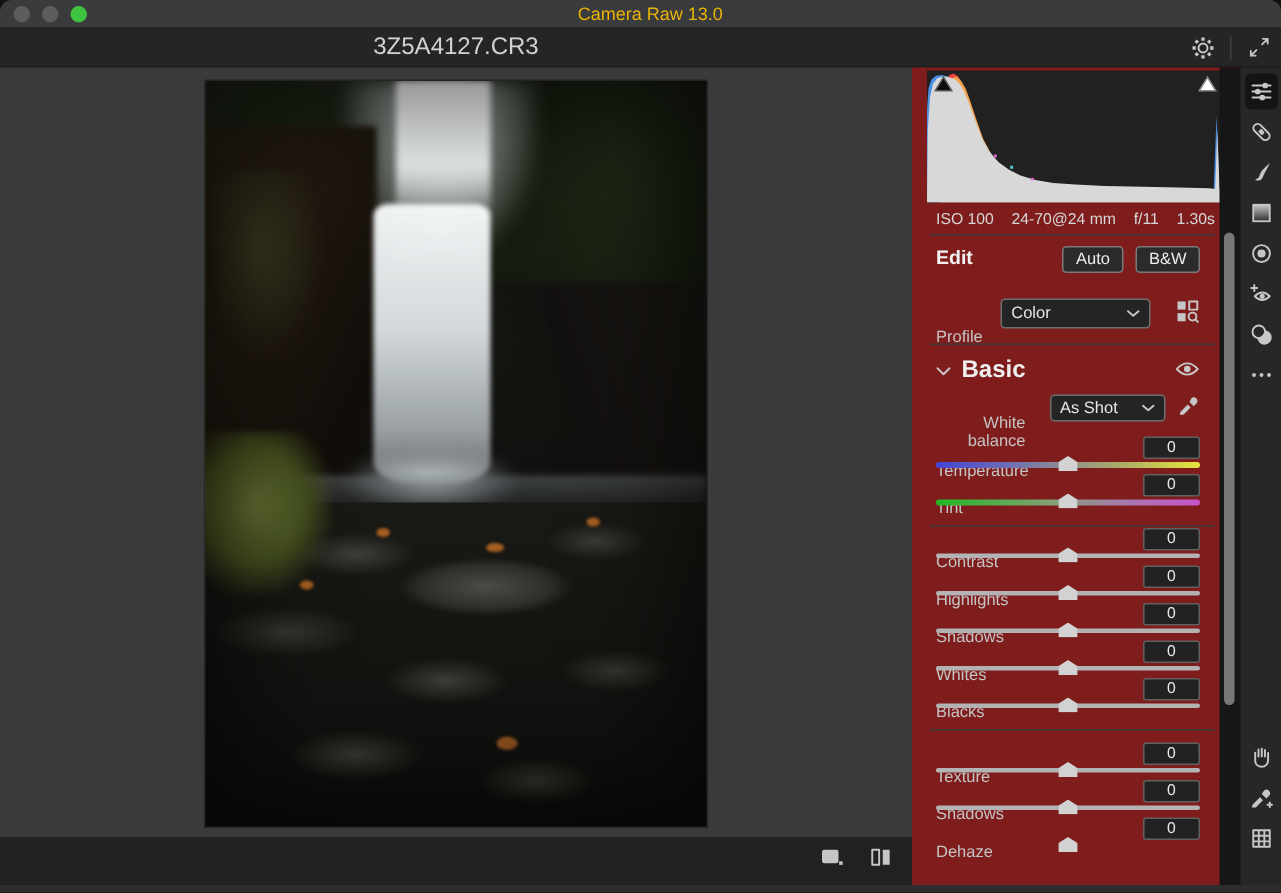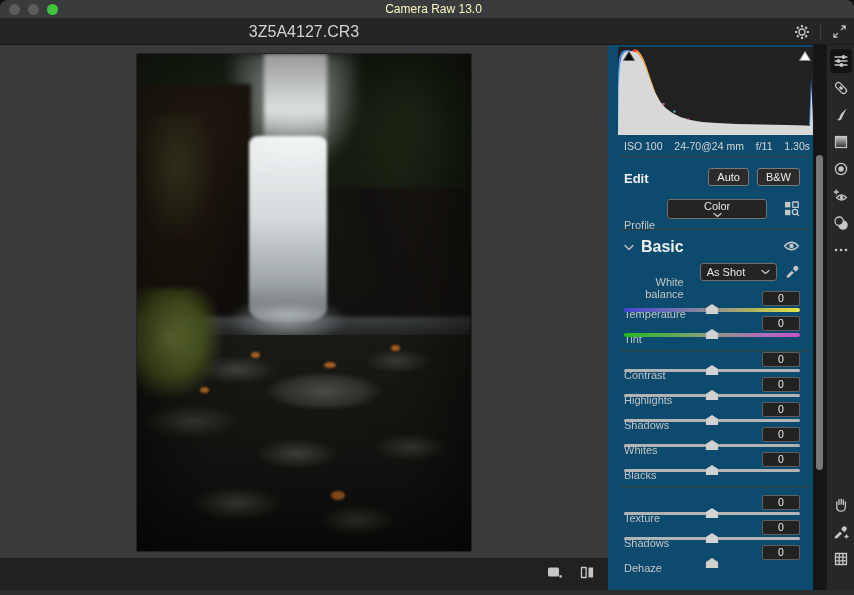--- a/index.html
+++ b/index.html
@@ -8,21 +8,21 @@
   .window { position:relative; width:854px; height:595px; background:#262626; overflow:hidden;
             border-radius:8px 8px 0 0; color:#c9c9c9; }
 
   
   .titlebar { position:absolute; left:0; top:0; width:854px; height:18px; background:#3a3b3d;
               display:flex; align-items:center; }
   .traffic { display:flex; gap:8px; margin-left:9px; }
   .tl { width:11px; height:11px; border-radius:50%; }
   .tl.grey { background:#5d5d5d; }
   .tl.green { background:#3fc43f; }
-  .win-title { position:absolute; left:13px; right:0; text-align:center; font-size:12px; color:#fef9c3; }
+  .win-title { position:absolute; left:13px; right:0; text-align:center; font-size:12px; color:#eab308; }
 
   
   .topbar { position:absolute; left:0; top:18px; width:854px; height:27px; background:#252525;
             border-bottom:1px solid #1b1b1b; }
   .filename { position:absolute; left:0; top:0; width:608px; height:27px; display:flex;
               align-items:center; justify-content:center; font-size:16px; color:#d2d2d2; }
   .topbar-actions { position:absolute; right:4px; top:0; height:27px; display:flex; align-items:center; gap:7px; }
   .vdiv { width:1px; height:16px; background:#3e3e3e; }
   .icon-btn { width:22px; height:22px; display:flex; align-items:center; justify-content:center; cursor:default; }
 
@@ -72,43 +72,43 @@
     box-shadow:inset 0 0 70px 22px rgba(0,0,0,.55); }
 
   
   .bottombar { position:absolute; left:0; top:558px; width:608px; height:32px; background:#212121; }
   .zoombox { position:absolute; left:0; top:0; width:100px; height:32px; background:#191919;
              display:flex; align-items:center; justify-content:center; gap:6px; font-size:11px; color:#cfcfcf; }
   .bb-icons { position:absolute; right:12px; top:0; height:32px; display:flex; align-items:center; gap:16px; }
   .footer { position:absolute; left:0; top:590px; width:854px; height:5px; background:#2d2d2d; }
 
   
-  .panel { position:absolute; left:608px; top:45px; width:218px; height:545px; background:#0c4a6e;
+  .panel { position:absolute; left:608px; top:45px; width:218px; height:545px; background:#7f1d1d;
            padding:0 26px 0 16px; font-size:11px; }
   .scrolltrack { position:absolute; right:0; top:0; bottom:0; width:13px; background:#161616; }
   .scrollthumb { position:absolute; left:3px; top:110px; width:7px; height:315px; border-radius:4px; background:#787878; }
 
   .histbox { position:relative; margin:2px -16px 0 -6px; height:88px; background:#212121; }
   .histbox svg.histplot { display:block; width:100%; height:100%; }
   .clip { position:absolute; top:3px; }
   .clip.left { left:4px; } .clip.right { right:4px; }
 
   .inforow { display:flex; justify-content:space-between; margin:5px -10px 0 0; color:#d6d6d6; font-size:10.5px; }
   .divider { height:1px; background:#3a3a3a; margin:4px -10px 0 -4px; }
 
-  .editrow { display:flex; align-items:flex-end; margin-top:7px; height:22px; }
+  .editrow { display:flex; align-items:flex-start; margin-top:7px; height:22px; }
   .edit-title { font-size:13px; font-weight:bold; color:#f2f2f2; flex:1; }
   .btn { border:1px solid #7a7a7a; border-radius:3px; background:#2b2b2b; color:#ededed;
          font-size:11px; padding:2px 8px; margin-left:8px; cursor:default; }
 
   .profilerow { display:flex; align-items:center; margin-top:12px; height:22px; gap:8px; }
   .lbl { color:#c4c4c4;margin-top:32px; }
   .dd { display:flex; align-items:center; justify-content:space-between; background:#242424;
         border:1px solid #6f6f6f; border-radius:3px; height:20px; padding:0 6px; color:#e6e6e6; cursor:default; }
-  .dd-profile { width:110px; margin-left:4px;flex-direction:column; }
+  .dd-profile { width:110px; margin-left:4px; }
   .dd-wb { width:88px; height:18px; }
   .spacer1 { flex:1; }
 
   .basicrow { display:flex; align-items:center; margin-top:8px; height:18px; gap:7px; }
   .basic-title { font-weight:bold; font-size:16px; color:#efefef; flex:1; }
 
   .wbrow { display:flex; align-items:center; margin-top:6px; height:20px; gap:8px;text-align:right; }
 
   .srow { position:relative; height:25px; }
   .srow .head { display:flex; align-items:center; justify-content:space-between; height:16px; }

